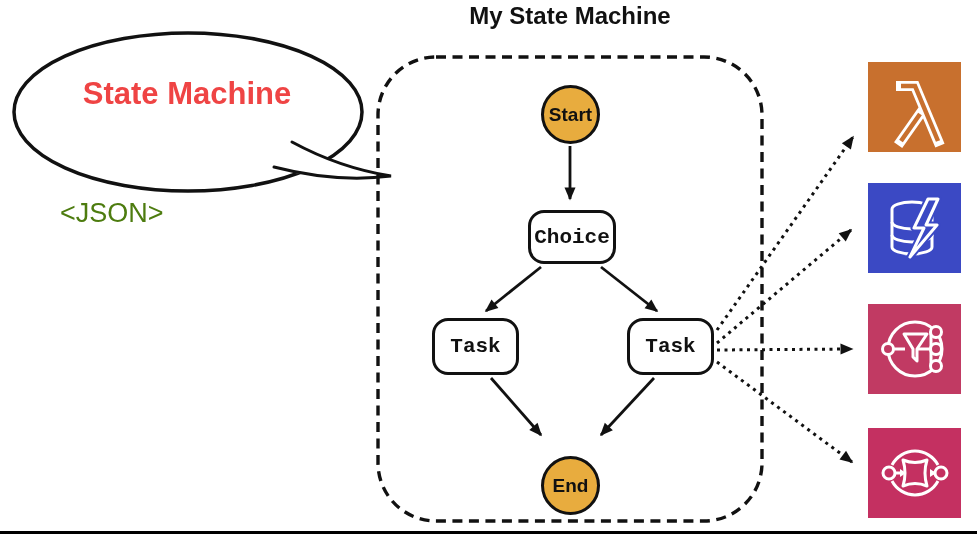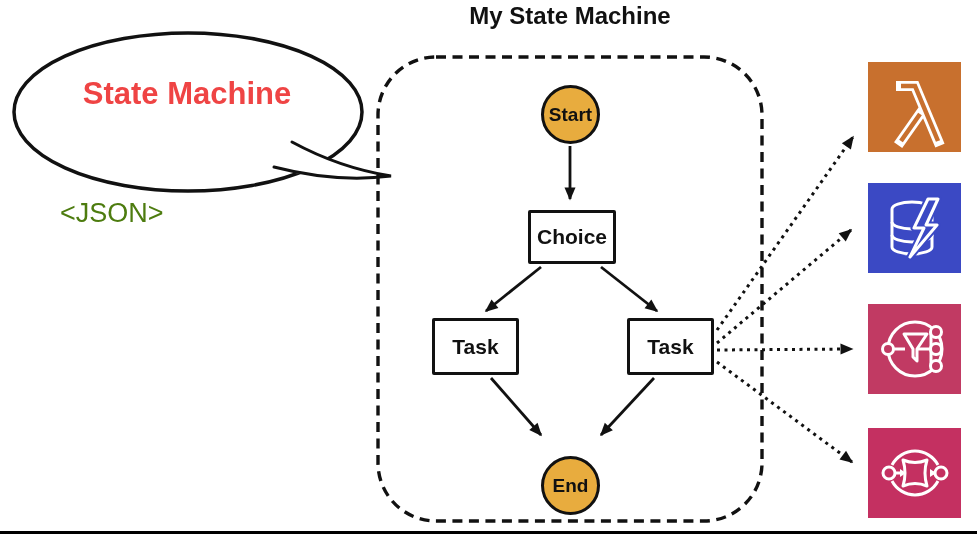--- a/index.html
+++ b/index.html
@@ -20,21 +20,21 @@
   .sm-title{
     left:378px;top:2px;width:384px;text-align:center;
     font-weight:bold;font-size:24px;color:#111;
   }
   .node{
     display:flex;align-items:center;justify-content:center;
     background:#fff;border:3px solid #111;box-sizing:border-box;
     font-weight:bold;font-size:21px;color:#111;
   }
   .node.circle{border-radius:50%;font-size:19px;}
-  .node.box{border-radius:2px;}
+  .node.box{border-radius:16px;font-family:Liberation Mono, monospace;}
   #node-start{left:541px;top:85px;width:59px;height:59px;}
   #node-choice{left:528px;top:210px;width:88px;height:54px;}
   #node-task-left{left:432px;top:318px;width:87px;height:57px;}
   #node-task-right{left:627px;top:318px;width:87px;height:57px;}
   #node-end{left:541px;top:456px;width:59px;height:59px;}
   .tile{
     left:868px;width:93px;height:90px;
     display:flex;align-items:center;justify-content:center;
   }
   #tile-lambda{top:62px;}

